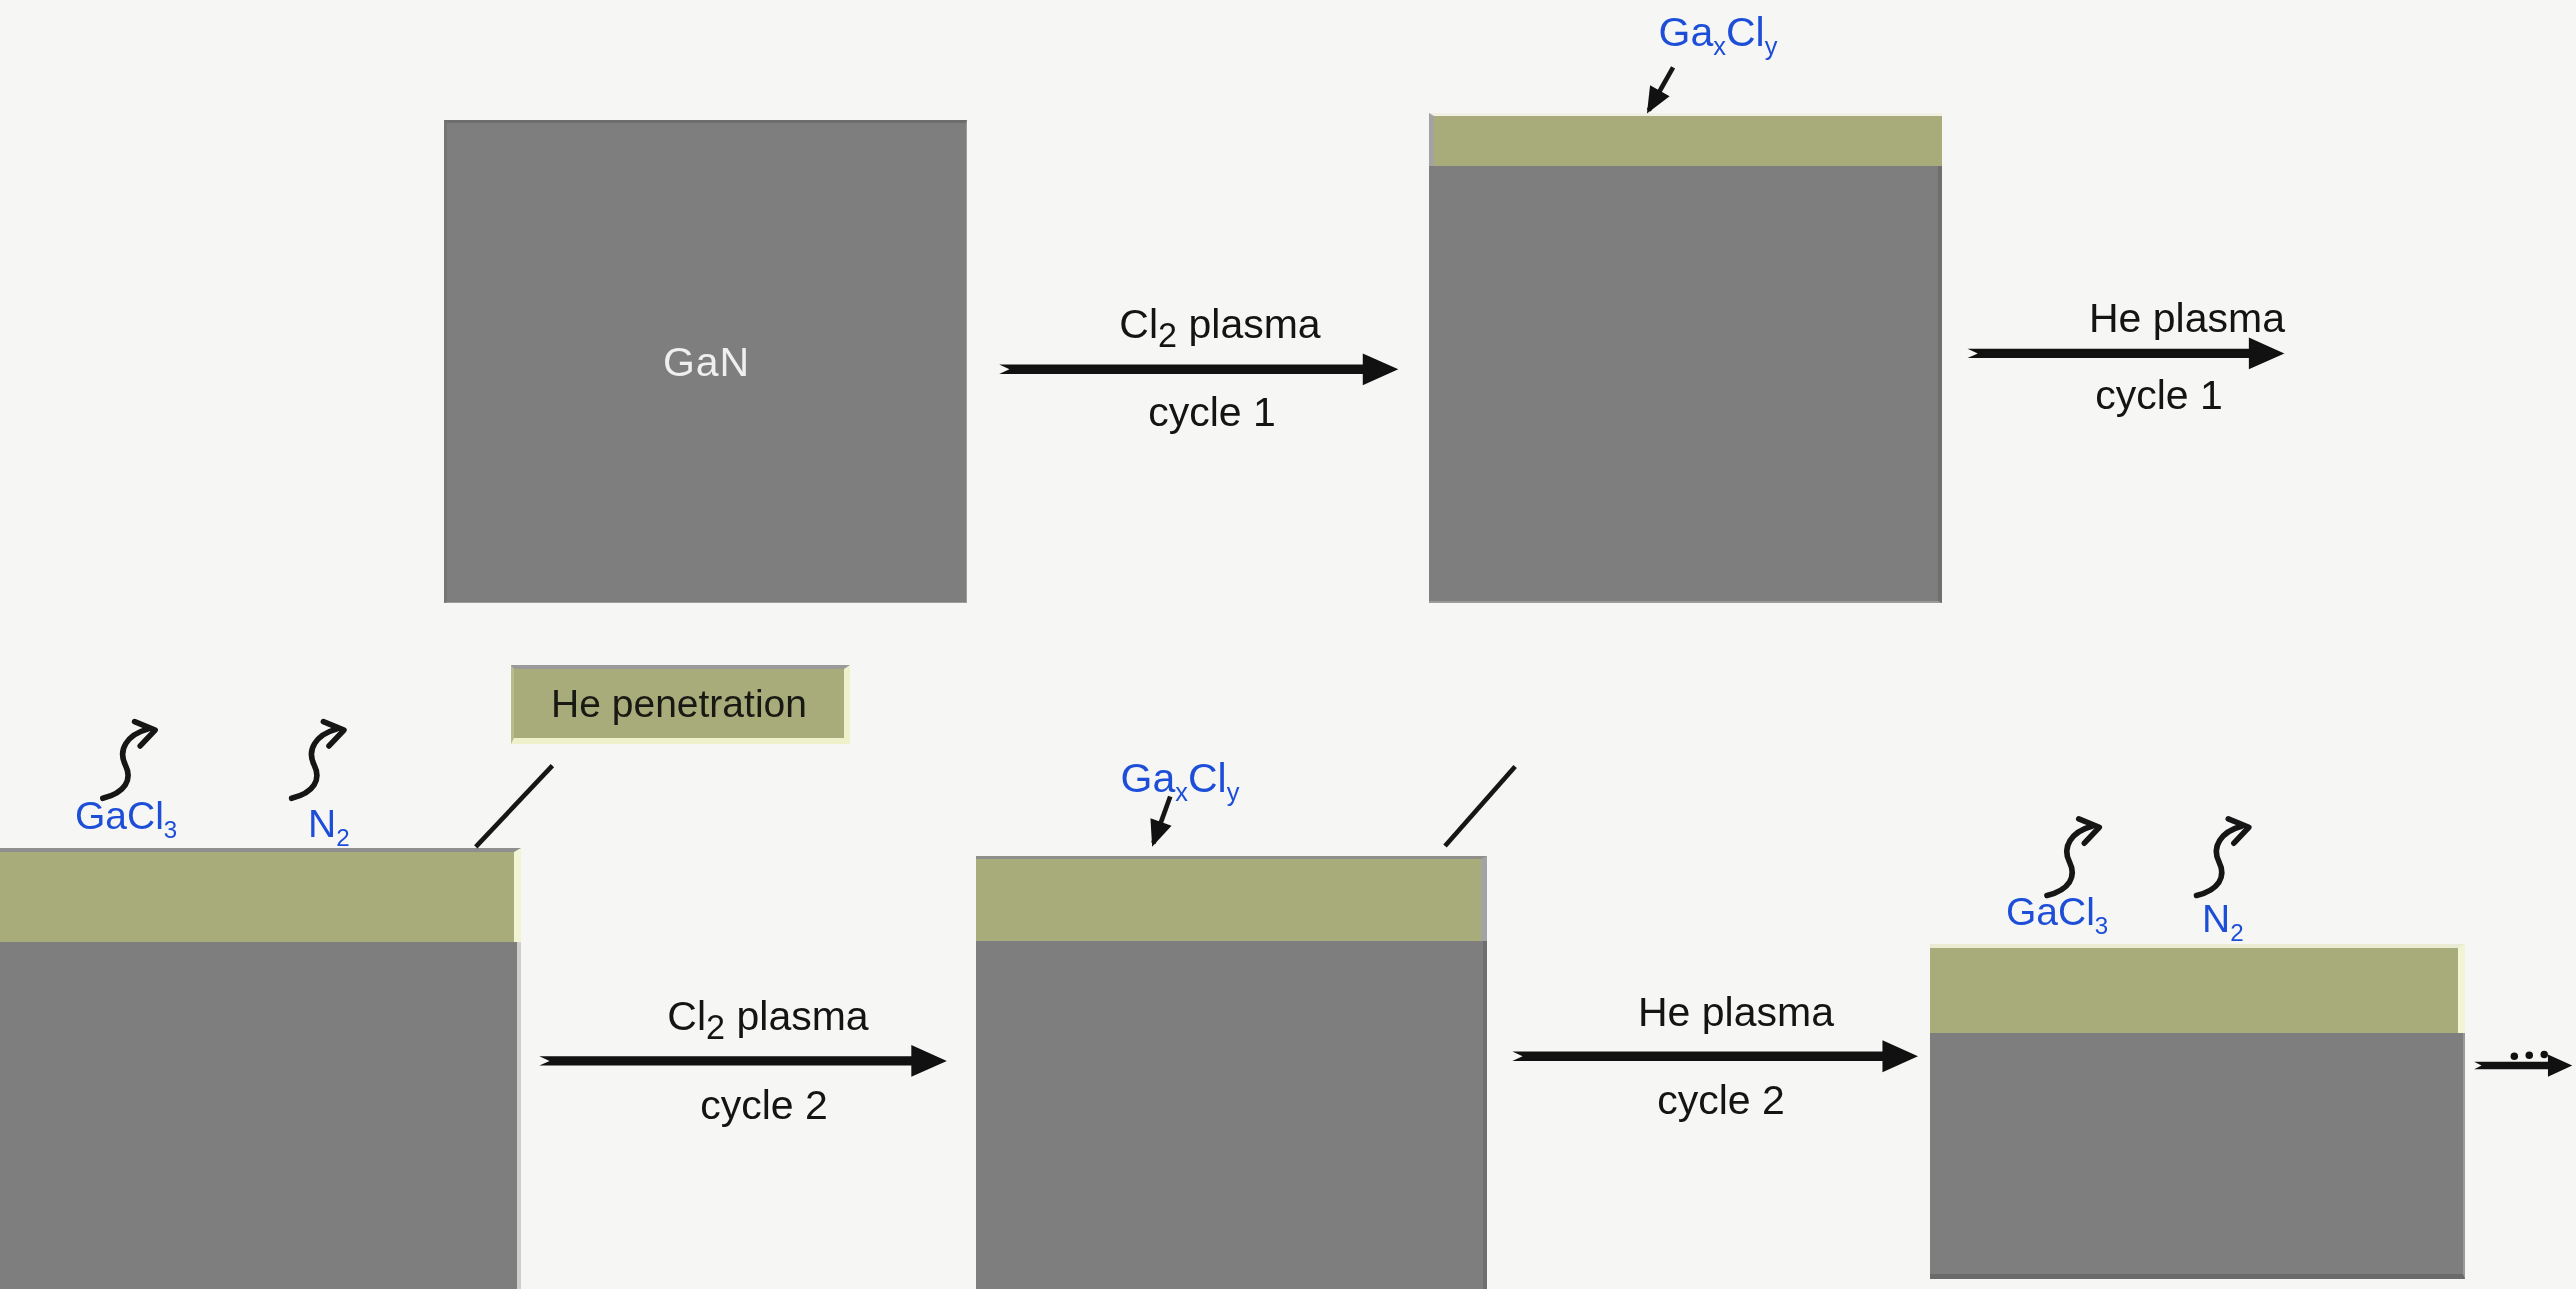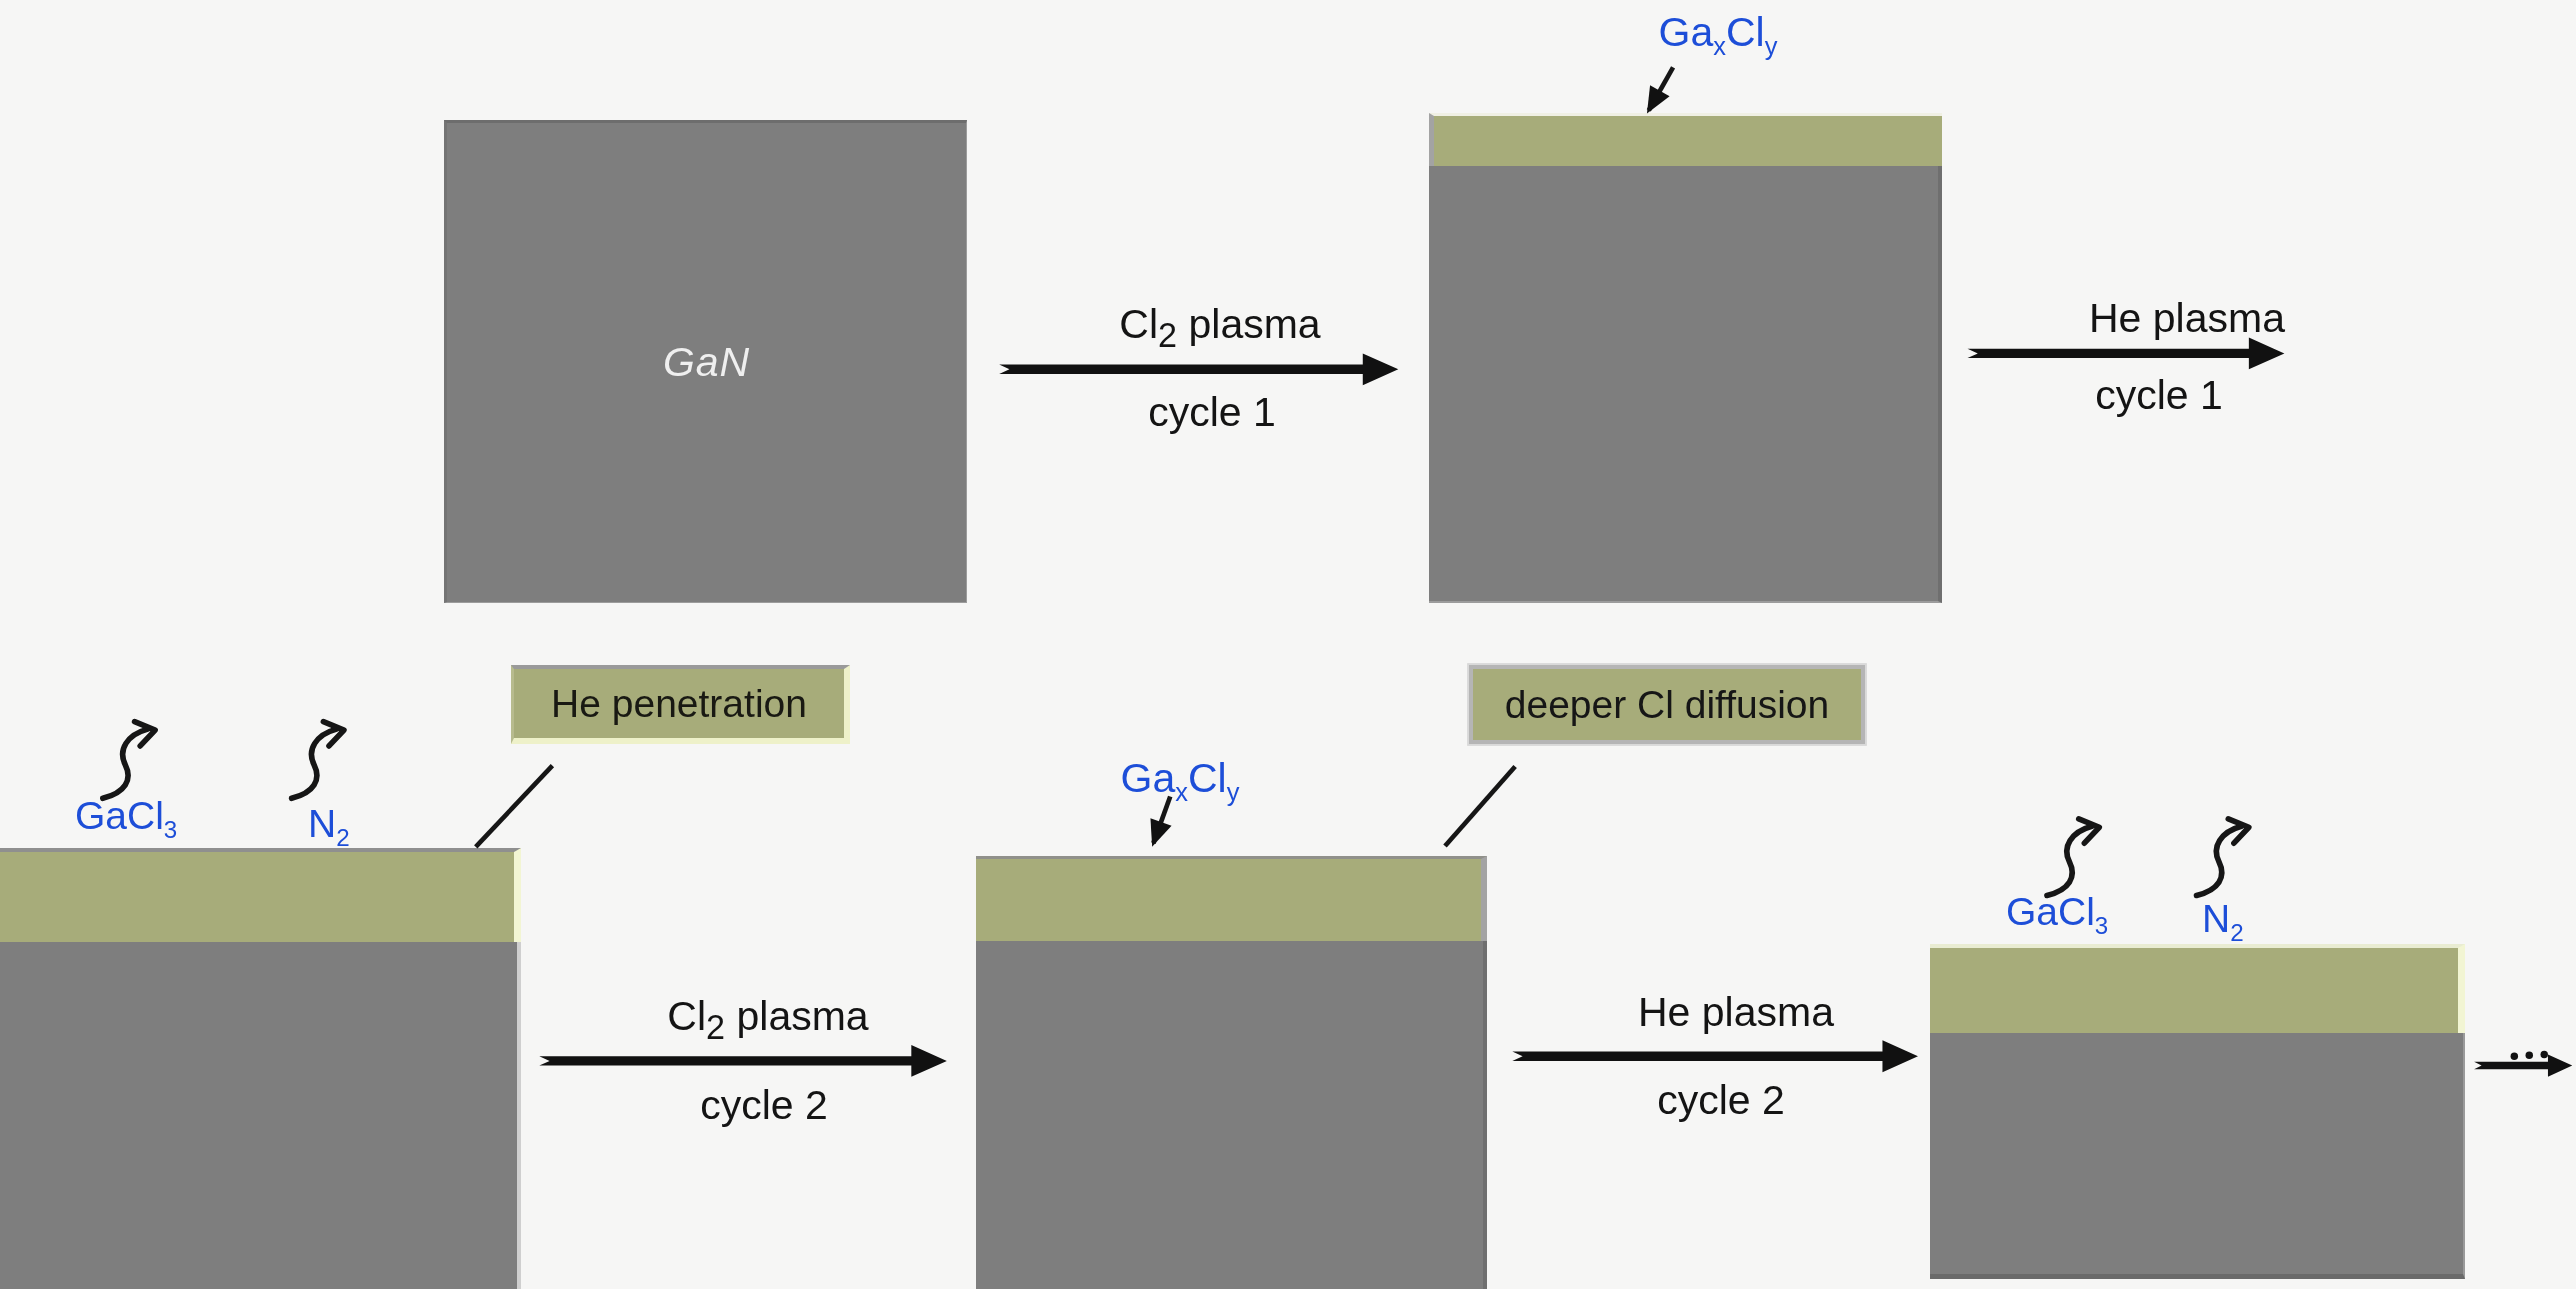--- a/index.html
+++ b/index.html
@@ -8,21 +8,21 @@
     background:#f6f6f5;
     font-family:"Liberation Sans", sans-serif;
     color:#1a1a1a;
     overflow:hidden;
     position:relative;
   }
   .canvas{position:absolute;left:0;top:0;width:2576px;height:1290px;}
   *{box-sizing:border-box;}
 
   
-  .block{position:absolute;font-style:italic;}
+  .block{position:absolute;}
 
   .gan-square{
     left:444px;top:120px;width:523px;height:483px;
     background:#7e7e7e;
     border-top:3.7px solid #6d6d6d;
     border-left:3.7px solid #747474;
     border-right:1.9px solid #9c9c9c;
     border-bottom:1.9px solid #9c9c9c;
     display:flex;align-items:center;justify-content:center;
   }
@@ -102,23 +102,20 @@
   </div>
 
   <div class="block br-block">
     <div class="br-olive"></div>
     <div class="br-gray"></div>
   </div>
 
   <div class="callout co-he">
     <span>He penetration</span>
   </div>
-  <div class="callout co-cl">
-    <span>deeper Cl diffusion</span>
-  </div>
 
   <svg class="overlay" width="2576" height="1290" viewBox="0 0 2756 1380">
     <defs>
       <marker id="ah" markerUnits="userSpaceOnUse" markerWidth="34" markerHeight="30" refX="26" refY="15" orient="auto">
         <path d="M2,3 L30,15 L2,27 z" fill="#111111"></path>
       </marker>
     </defs>
 
     <polygon class="arrow-fill" points="1069,390 1458,390 1458,378 1496,395 1458,412 1458,400 1069,400 1080,395"></polygon>
     <polygon class="arrow-fill" points="2105,373 2406,373 2406,361 2444,378 2406,395 2406,383 2105,383 2116,378"></polygon>

